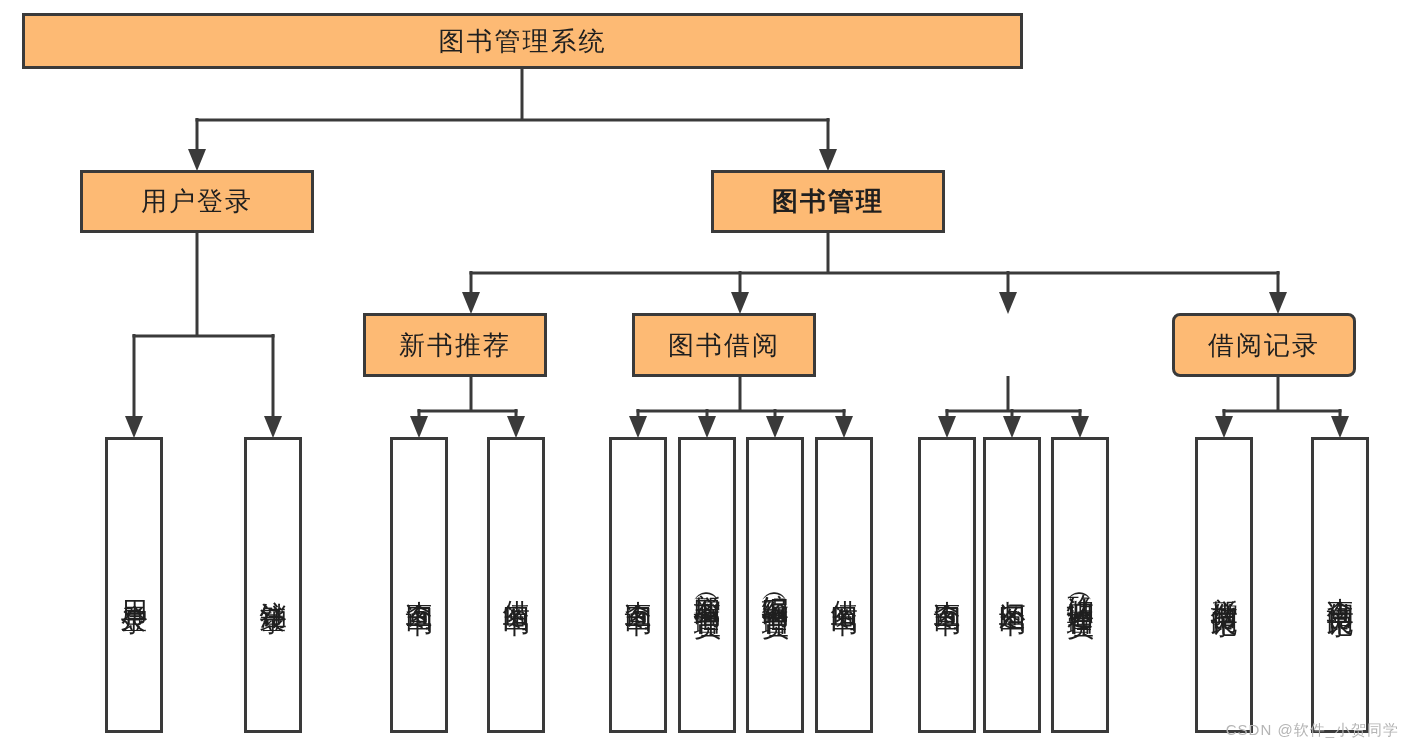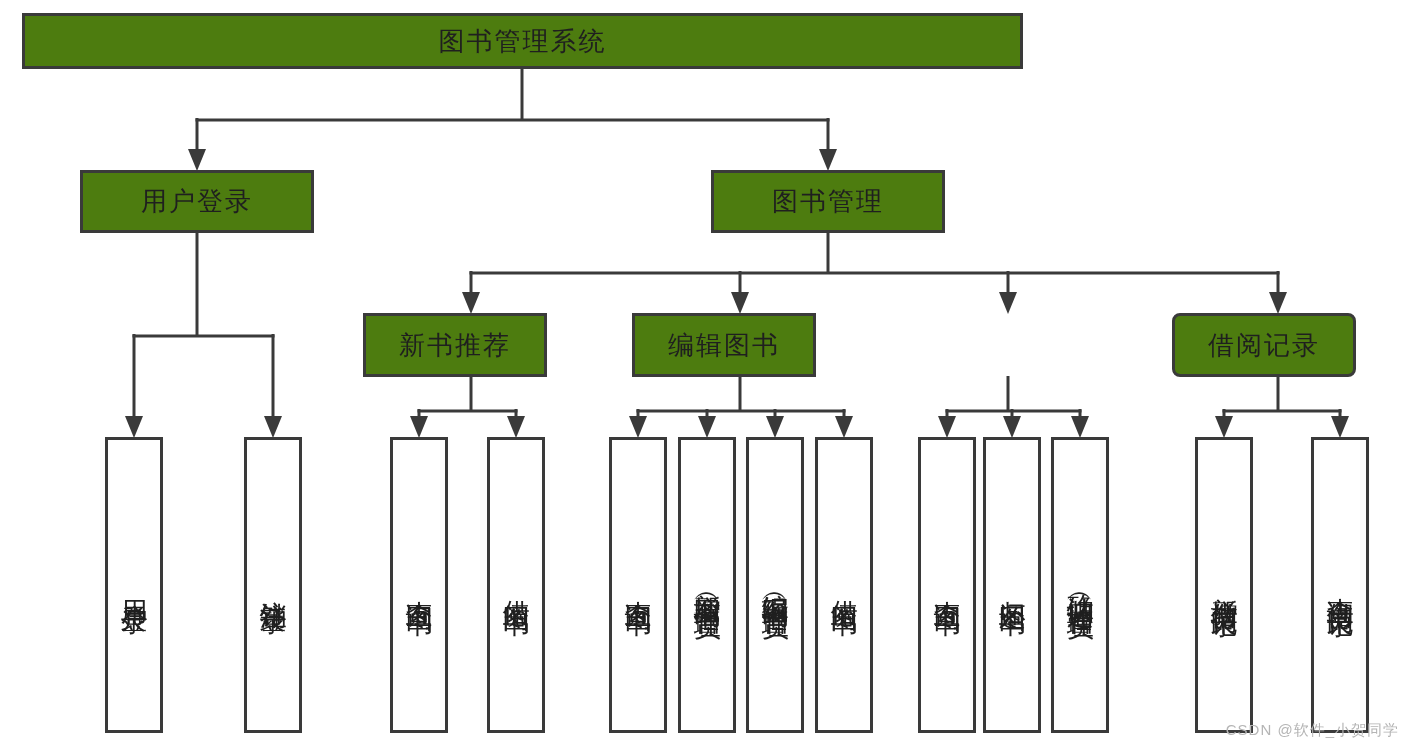--- a/index.html
+++ b/index.html
@@ -14,32 +14,32 @@
   .connectors {
     position: absolute;
     left: 0; top: 0;
     width: 1405px; height: 747px;
     pointer-events: none;
   }
   .node {
     position: absolute;
     box-sizing: border-box;
     border: 3px solid #3a3a3a;
-    background: #4d7c0f;
+    background: #fdba74;
     display: flex;
     align-items: center;
     justify-content: center;
     color: #1f1f1f;
     font-size: 26px;
     letter-spacing: 2px;
     white-space: nowrap;
   }
   .node.root  { left: 22px;   top: 13px;  width: 1001px; height: 56px; }
   .node.l2a   { left: 80px;   top: 170px; width: 234px;  height: 63px; }
-  .node.l2b   { left: 711px;  top: 170px; width: 234px;  height: 63px; }
+  .node.l2b   { left: 711px;  top: 170px; width: 234px;  height: 63px; font-weight: bold; }
   .node.l3    { top: 313px;   width: 184px; height: 64px; }
   .node.l3a   { left: 363px; }
   .node.l3b   { left: 632px; }
   .node.l3c   { left: 900px; }
   .node.l3d   { left: 1172px; border-radius: 8px; }
   .leaf {
     position: absolute;
     top: 437px;
     width: 58px;
     height: 296px;
@@ -156,21 +156,21 @@
     <span>用户登录</span>
   </div>
   <div class="node l2b">
     <span>图书管理</span>
   </div>
 
   <div class="node l3 l3a">
     <span>新书推荐</span>
   </div>
   <div class="node l3 l3b">
-    <span>编辑图书</span>
+    <span>图书借阅</span>
   </div>
   <div class="node l3 l3d">
     <span>借阅记录</span>
   </div>
 
   <div class="leaf lf0">
     <span>用户登录</span>
   </div>
   <div class="leaf lf1">
     <span>注销登录</span>

